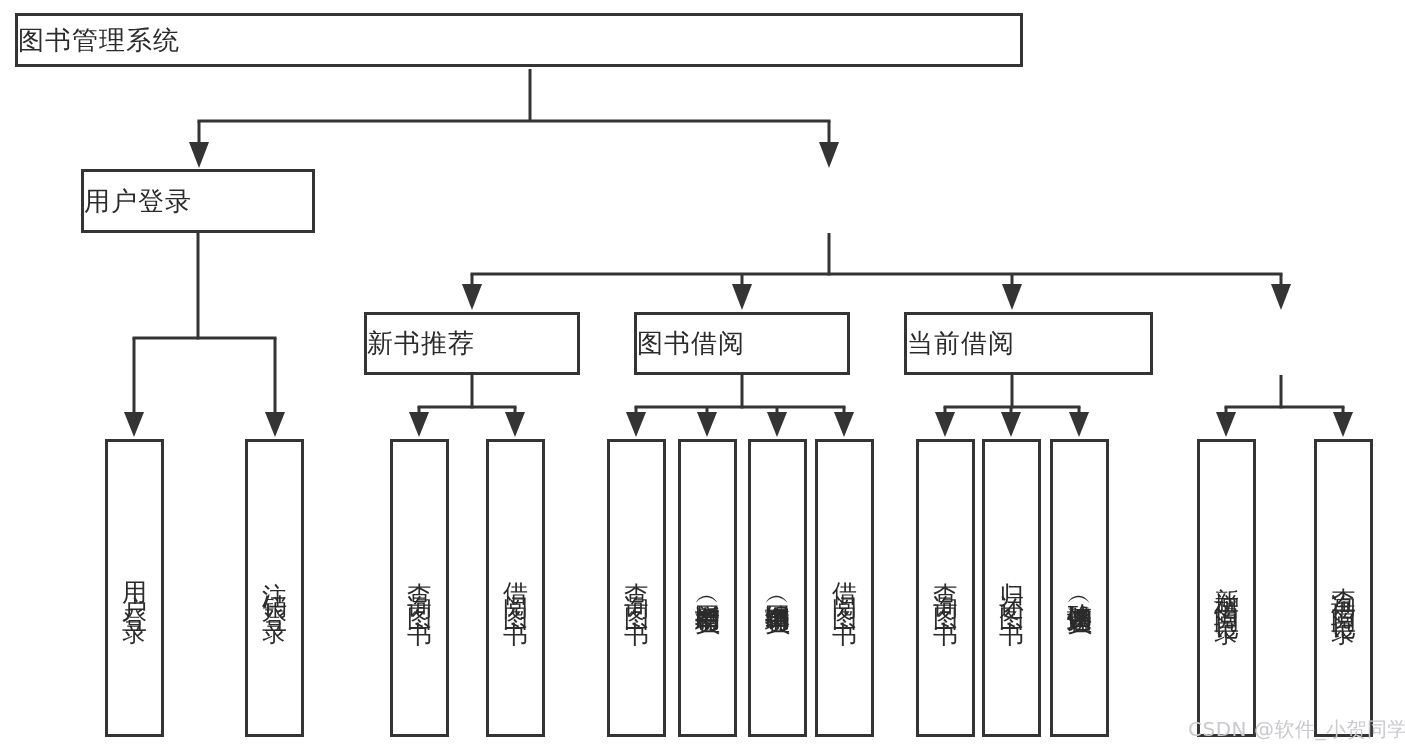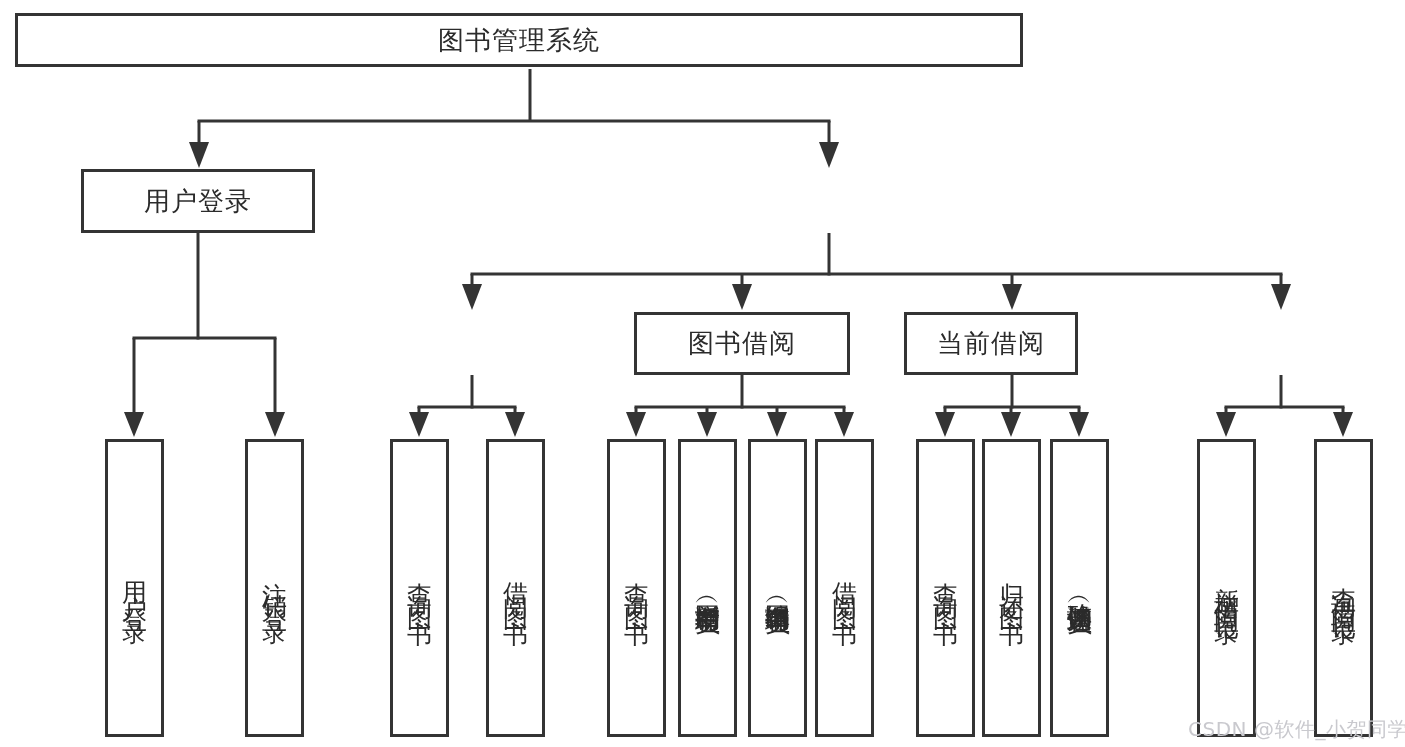--- a/index.html
+++ b/index.html
@@ -13,21 +13,21 @@
     width:1405px;height:747px;
     background:var(--background);
     font-family:"DejaVu Sans","Liberation Sans",sans-serif;
     position:relative;overflow:hidden;
   }
   .stage{position:absolute;left:0;top:0;width:1405px;height:747px;}
   svg.wires{position:absolute;left:0;top:0;color:var(--line);}
   .hbox{
     position:absolute;box-sizing:border-box;
     border:3px solid var(--line);background:#fff;
-    display:flex;align-items:center;justify-content:center;
+    display:flex;align-items:center;justify-content:flex-start;
     font-size:26px;color:var(--text);letter-spacing:1px;
     z-index:2;white-space:nowrap;
   }
   .vbox{
     position:absolute;box-sizing:border-box;
     top:439px;width:59px;height:298px;
     border:3px solid var(--line);background:#fff;
     display:flex;align-items:center;justify-content:center;
     color:var(--text);z-index:2;
   }
@@ -128,24 +128,27 @@
   </svg>
 
   <div class="hbox" style="left:15px;top:13px;width:1008px;height:54px;">
     <span>图书管理系统</span>
   </div>
 
   <div class="hbox" style="left:81px;top:169px;width:234px;height:64px;">
     <span>用户登录</span>
   </div>
 
+  <div class="hbox" style="left:364px;top:312px;width:216px;height:63px;">
+    <span>新书推荐</span>
+  </div>
   <div class="hbox" style="left:634px;top:312px;width:216px;height:63px;font-family:Liberation Mono, monospace;">
     <span>图书借阅</span>
   </div>
-  <div class="hbox" style="left:904px;top:312px;width:174px;height:63px;">
+  <div class="hbox" style="left:904px;top:312px;width:249px;height:63px;">
     <span>当前借阅</span>
   </div>
 
   <div class="vbox" style="left:105px;">
     <span class="vlabel ls4">用户登录</span>
   </div>
   <div class="vbox" style="left:245px;">
     <span class="vlabel ls4">注销登录</span>
   </div>
 

